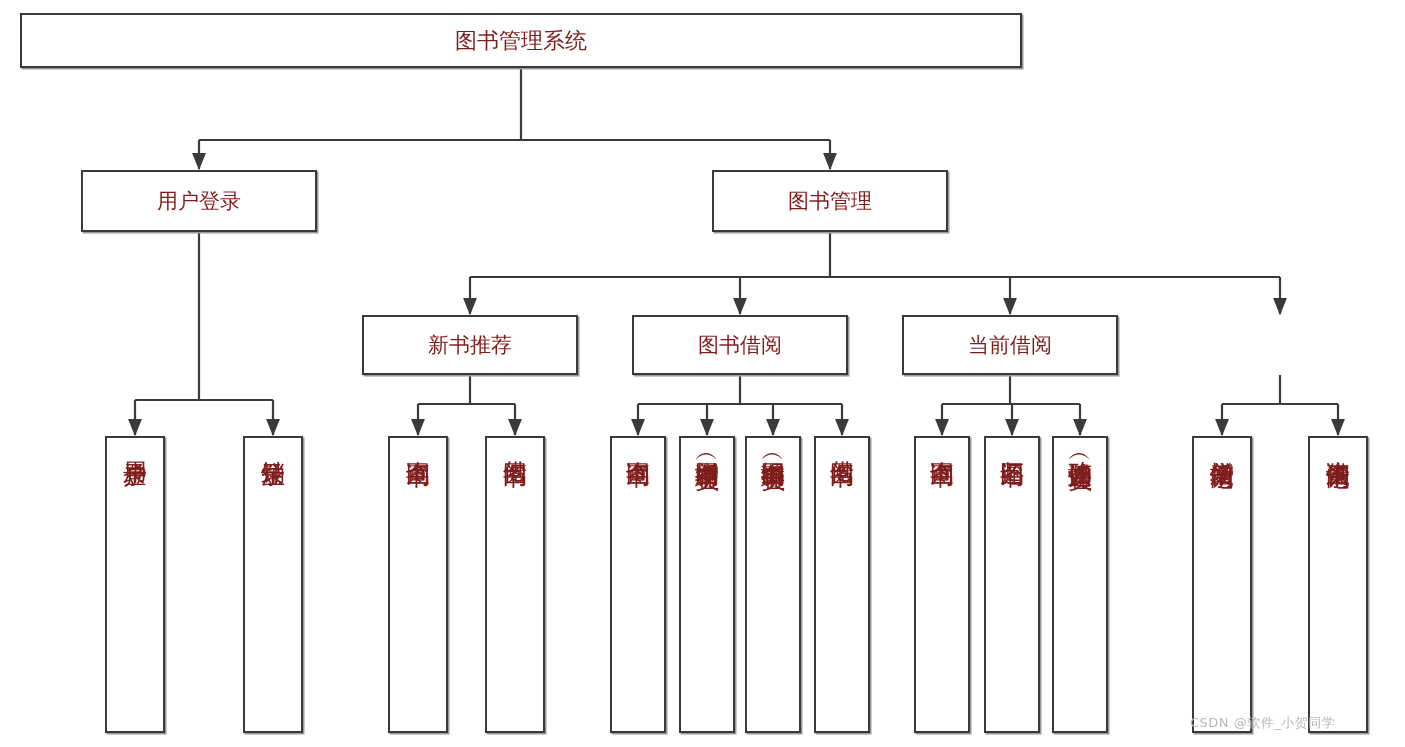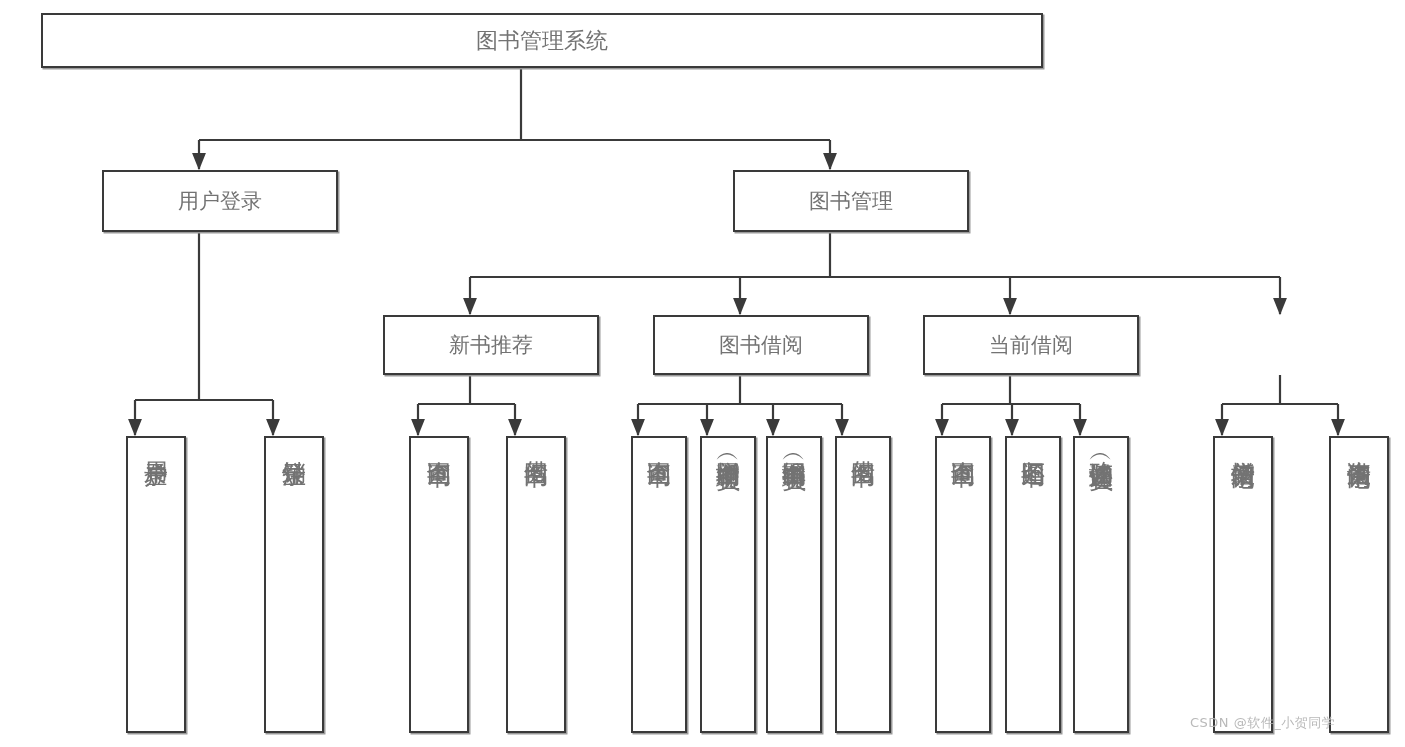--- a/index.html
+++ b/index.html
@@ -28,22 +28,21 @@
   }
   .node {
     position: absolute;
     box-sizing: border-box;
     background: #ffffff;
     border: 2px solid #3a3a3a;
     box-shadow: 1.5px 1.5px 0 0 #9a9a9a;
     display: flex;
     align-items: center;
     justify-content: center;
-    color: #737373;
-    margin-left: 21px;
+    color: #7f1d1d;
   }
   .node .label {
     line-height: 1.18;
     text-align: center;
     white-space: nowrap;
   }
   
   .node.h .label {
     font-size: 21px;
   }

